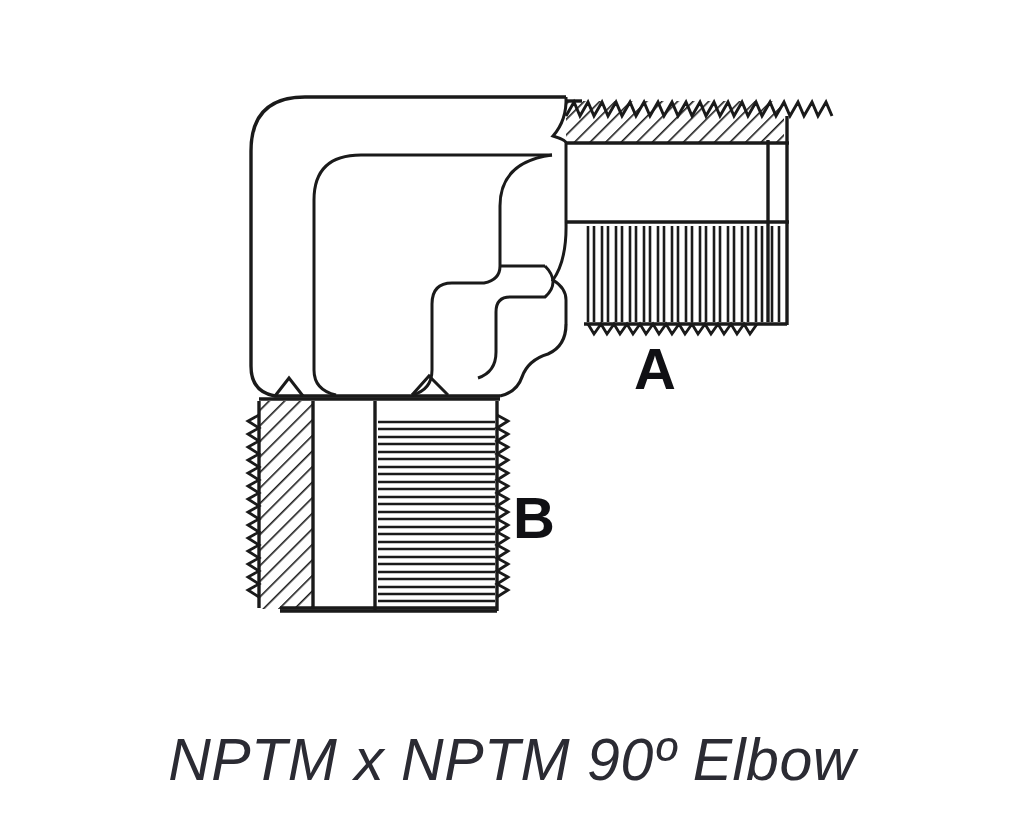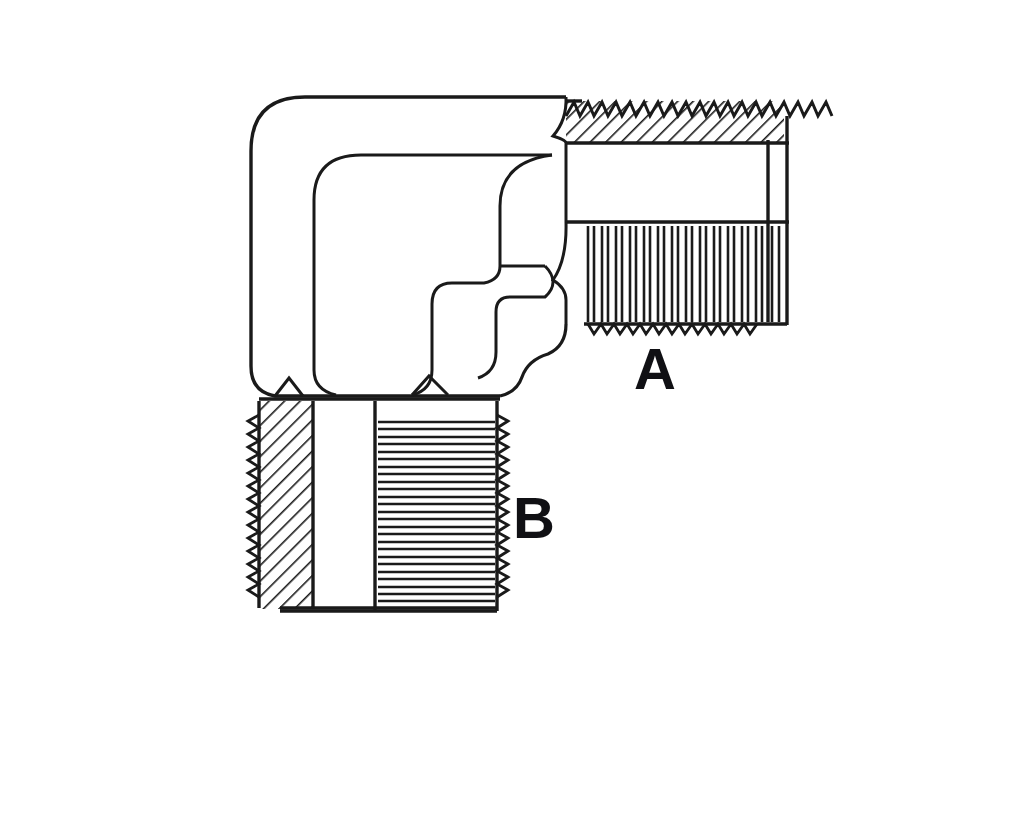--- a/index.html
+++ b/index.html
@@ -252,14 +252,17 @@
         </g>
 
       </g>
     </svg>
   </div>
 
   <div class="port-label" id="label-a">A</div>
 
   <div class="port-label" id="label-b">B</div>
 
+  <div class="caption-wrap">
+    <div class="caption-text">NPTM x NPTM 90º Elbow</div>
+  </div>
 
 </div>
 
 </body></html>

